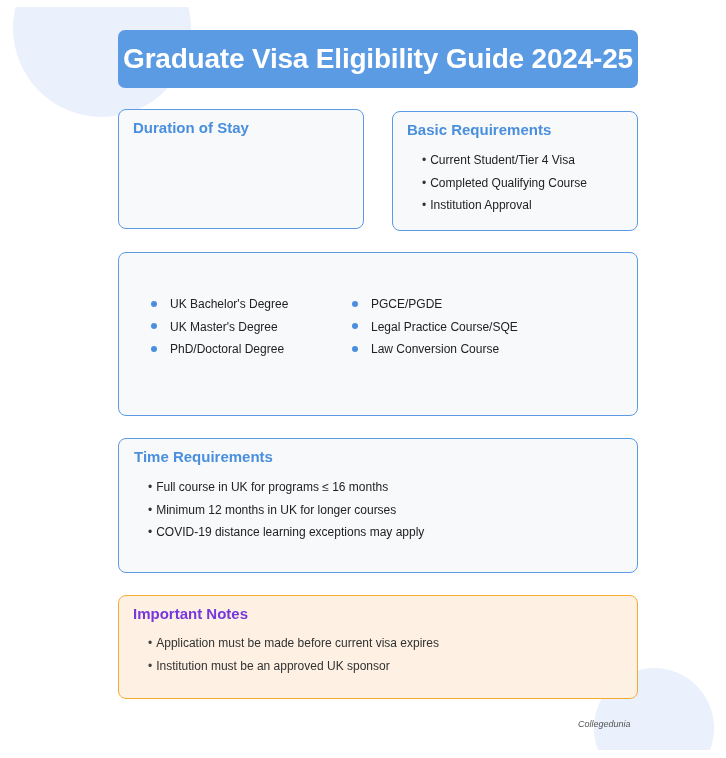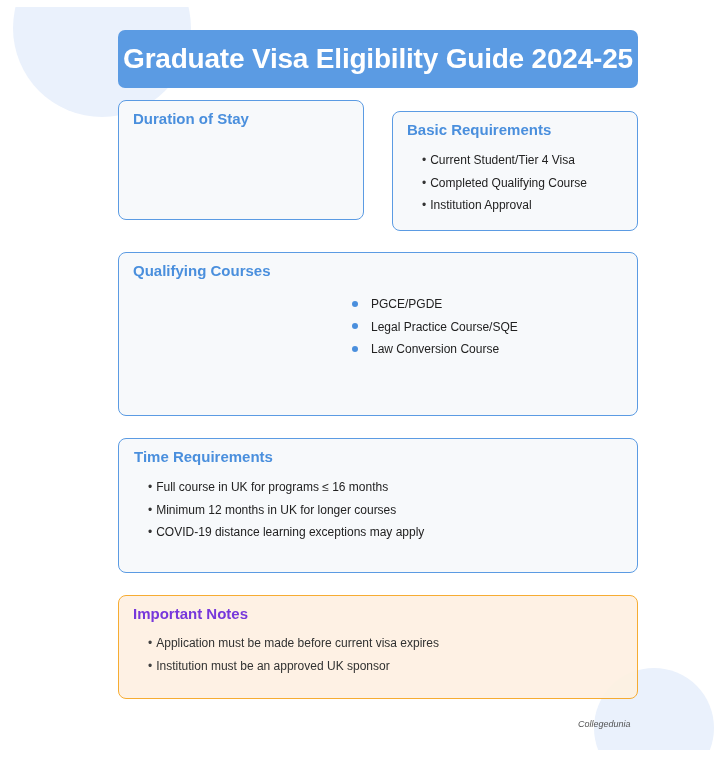--- a/index.html
+++ b/index.html
@@ -25,35 +25,39 @@
 
 <div class="deco-layer">
   <div class="circle tl"></div>
   <div class="circle br"></div>
 </div>
 
 <div class="header">
   <h1>Graduate Visa Eligibility Guide 2024-25</h1>
 </div>
 
-<div class="card" style="left:118px; top:100px; width:246px; height:120px;padding-left:43px;">
+<div class="card" style="left:118px; top:109px; width:246px; height:120px;padding-left:43px;">
   <h2>Duration of Stay</h2>
 </div>
 
 <div class="card" style="left:392px; top:111px; width:246px; height:120px;">
   <h2>Basic Requirements</h2>
   <ul style="left:29px; top:37px;">
     <li><span class="b">•</span><span>Current Student/Tier 4 Visa</span></li>
     <li><span class="b">•</span><span>Completed Qualifying Course</span></li>
     <li><span class="b">•</span><span>Institution Approval</span></li>
   </ul>
 </div>
 
 <div class="card" style="left:118px; top:252px; width:520px; height:164px;">
-  <h2>Qualifying Courses</h2>
+  <ul style="left:32px; top:40px;">
+    <li><span class="dot"></span><span>UK Bachelor's Degree</span></li>
+    <li><span class="dot"></span><span>UK Master's Degree</span></li>
+    <li><span class="dot"></span><span>PhD/Doctoral Degree</span></li>
+  </ul>
   <ul style="left:233px; top:40px;">
     <li><span class="dot"></span><span>PGCE/PGDE</span></li>
     <li><span class="dot"></span><span>Legal Practice Course/SQE</span></li>
     <li><span class="dot"></span><span>Law Conversion Course</span></li>
   </ul>
 </div>
 
 <div class="card" style="left:118px; top:438px; width:520px; height:135px;">
   <h2 style="left:15px;">Time Requirements</h2>
   <ul style="left:29px; top:37px;">

